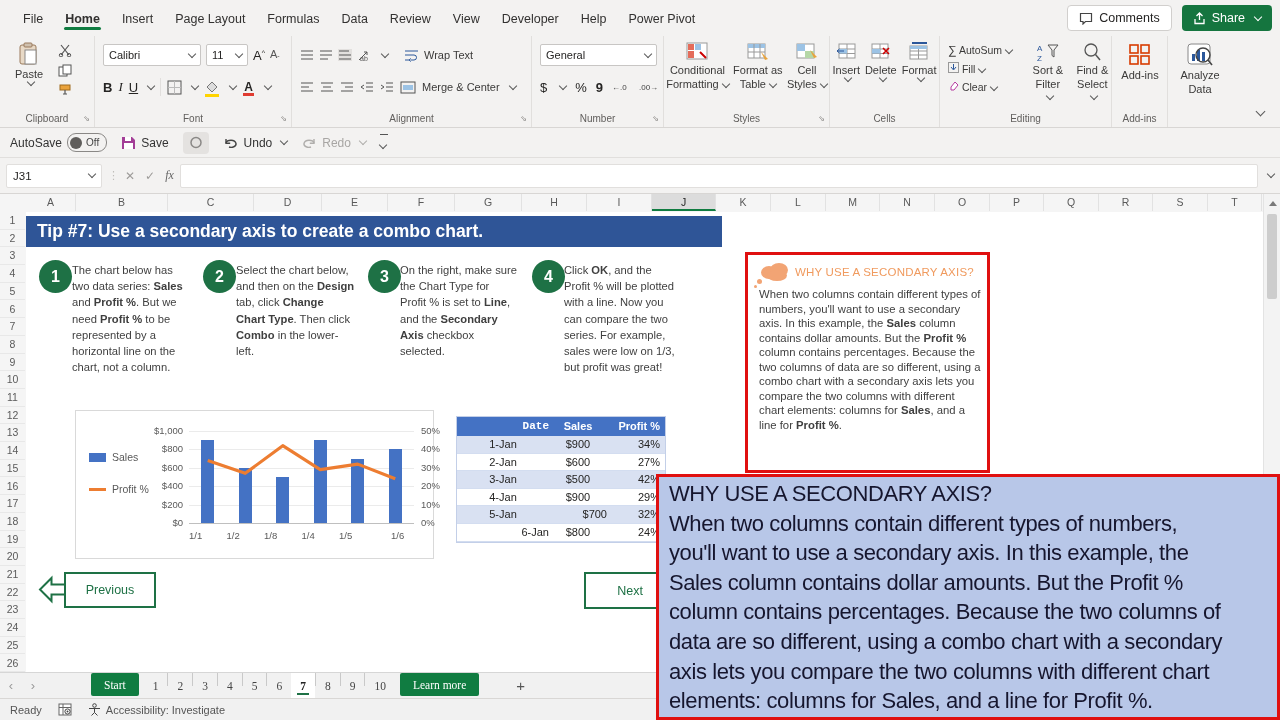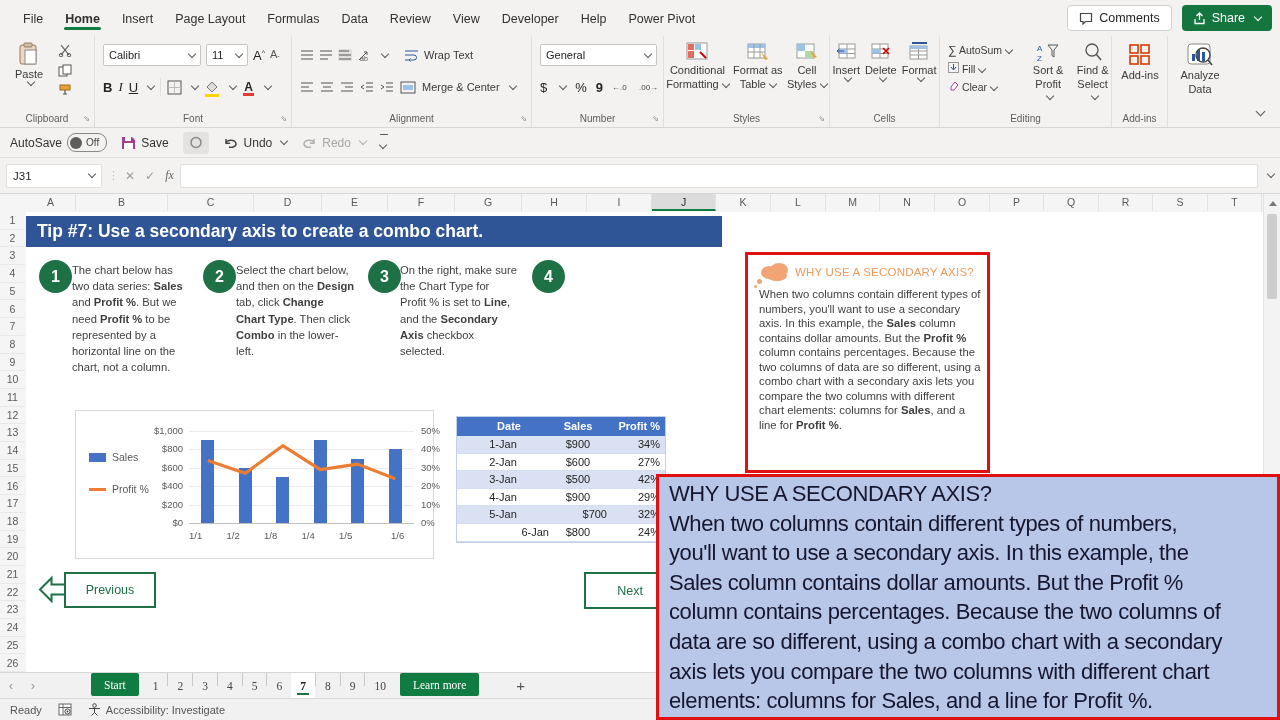--- a/index.html
+++ b/index.html
@@ -372,21 +372,21 @@
             </svg> <span>Clear</span><span class="chev sm"></span></span>
       </div>
       <div class="abs" style="left:92px;top:6px;display:flex;gap:10px">
         <div class="bigbtn">
           <svg width="22" height="20">
               <text x="0" y="9" font-size="8" fill="#2b579a">A</text>
               <text x="0" y="19" font-size="8" fill="#2b579a">Z</text>
               <path d="M11 3 h10 l-4 5 v7 l-2 -1.5 v-5.5 z" fill="none" stroke="#555"></path>
             </svg>
           <span>Sort &amp;</span>
-          <span><span>Profit</span><span class="chev sm"></span></span>
+          <span><span>Filter</span><span class="chev sm"></span></span>
         </div>
         <div class="bigbtn">
           <svg width="20" height="20">
               <circle cx="9" cy="8" r="6" fill="none" stroke="#555" stroke-width="1.3"></circle>
               <path d="M13.5 12.5 L18 18" stroke="#555" stroke-width="1.5"></path>
             </svg>
           <span>Find &amp;</span>
           <span><span>Select</span><span class="chev sm"></span></span>
         </div>
       </div>
@@ -539,20 +539,21 @@
 
   <div class="banner abs">Tip #7: Use a secondary axis to create a combo chart.</div>
 
   <div class="stepc abs" style="left:39px;top:260px">1</div>
   <div class="stept abs" style="left:72px;top:262px;width:113px"><span>The chart below has two data series: </span><span class="b">Sales</span><span> and </span><span class="b">Profit %</span><span>. But we need </span><span class="b">Profit %</span><span> to be represented by a horizontal line on the chart, not a column.</span></div>
   <div class="stepc abs" style="left:203px;top:260px">2</div>
   <div class="stept abs" style="left:236px;top:262px;width:119px"><span>Select the chart below, and then on the </span><span class="b">Design</span><span> tab, click </span><span class="b">Change Chart Type</span><span>. Then click </span><span class="b">Combo</span><span> in the lower-left.</span></div>
   <div class="stepc abs" style="left:368px;top:260px">3</div>
   <div class="stept abs" style="left:400px;top:262px;width:117px"><span>On the right, make sure the Chart Type for Profit % is set to </span><span class="b">Line</span><span>, and the </span><span class="b">Secondary Axis</span><span> checkbox selected.</span></div>
   <div class="stepc abs" style="left:532px;top:260px">4</div>
+  <div class="stept abs" style="left:564px;top:262px;width:116px"><span>Click </span><span class="b">OK</span><span>, and the Profit % will be plotted with a line. Now you can compare the two series. For example, sales were low on 1/3, but profit was great!</span></div>
 
   <div id="chart" class="abs">
       <div class="legend" style="left: 13px; top: 40px;">
         <span class="lgswatch"></span>
         <span>Sales</span>
       </div>
       <div class="legend" style="left: 13px; top: 72px;">
         <span class="lgline"></span>
         <span>Profit %</span>
       </div>
@@ -585,21 +586,21 @@
       <div class="xtick" style="left: 188px; width: 37.5px; top: 119px;">1/8</div>
       <div class="xtick" style="left: 225.5px; width: 37.5px; top: 119px;">1/4</div>
       <div class="xtick" style="left: 263px; width: 37.5px; top: 119px;">1/5</div>
       <div class="xtick" style="left: 315px; width: 37.5px; top: 119px;">1/6</div>
       <svg width="225" height="92" style="position: absolute; left: 113px; top: 20px; overflow: visible;">
         <polyline points="18.75,29.439999999999998 56.25,42.31999999999999 93.75,14.719999999999999 131.25,38.64 168.75,33.12 206.25,47.84" fill="none" stroke="#ED7D31" stroke-width="3.2" stroke-linejoin="round"></polyline>
       </svg>
     </div>
   <div id="dtable" class="abs">
       <div class="trow hd">
-        <div class="tc" style="width: 92px; text-align: center; padding-left: 12px;">Date</div>
+        <div class="tc" style="width: 92px; text-align: right; padding-left: 12px; font-family: Liberation Mono, monospace;">Date</div>
         <div class="tc" style="width: 58px; text-align: center;">Sales</div>
         <div class="tc" style="width: 58px; text-align: right; padding-right: 5px;">Profit %</div>
       </div>
       <div class="trow alt">
         <div class="tc" style="width: 92px; text-align: center;">1-Jan</div>
         <div class="tc" style="width: 58px; text-align: center;">$900</div>
         <div class="tc" style="width: 58px; text-align: right; padding-right: 5px;">34%</div>
       </div>
       <div class="trow">
         <div class="tc" style="width: 92px; text-align: center;">2-Jan</div>

